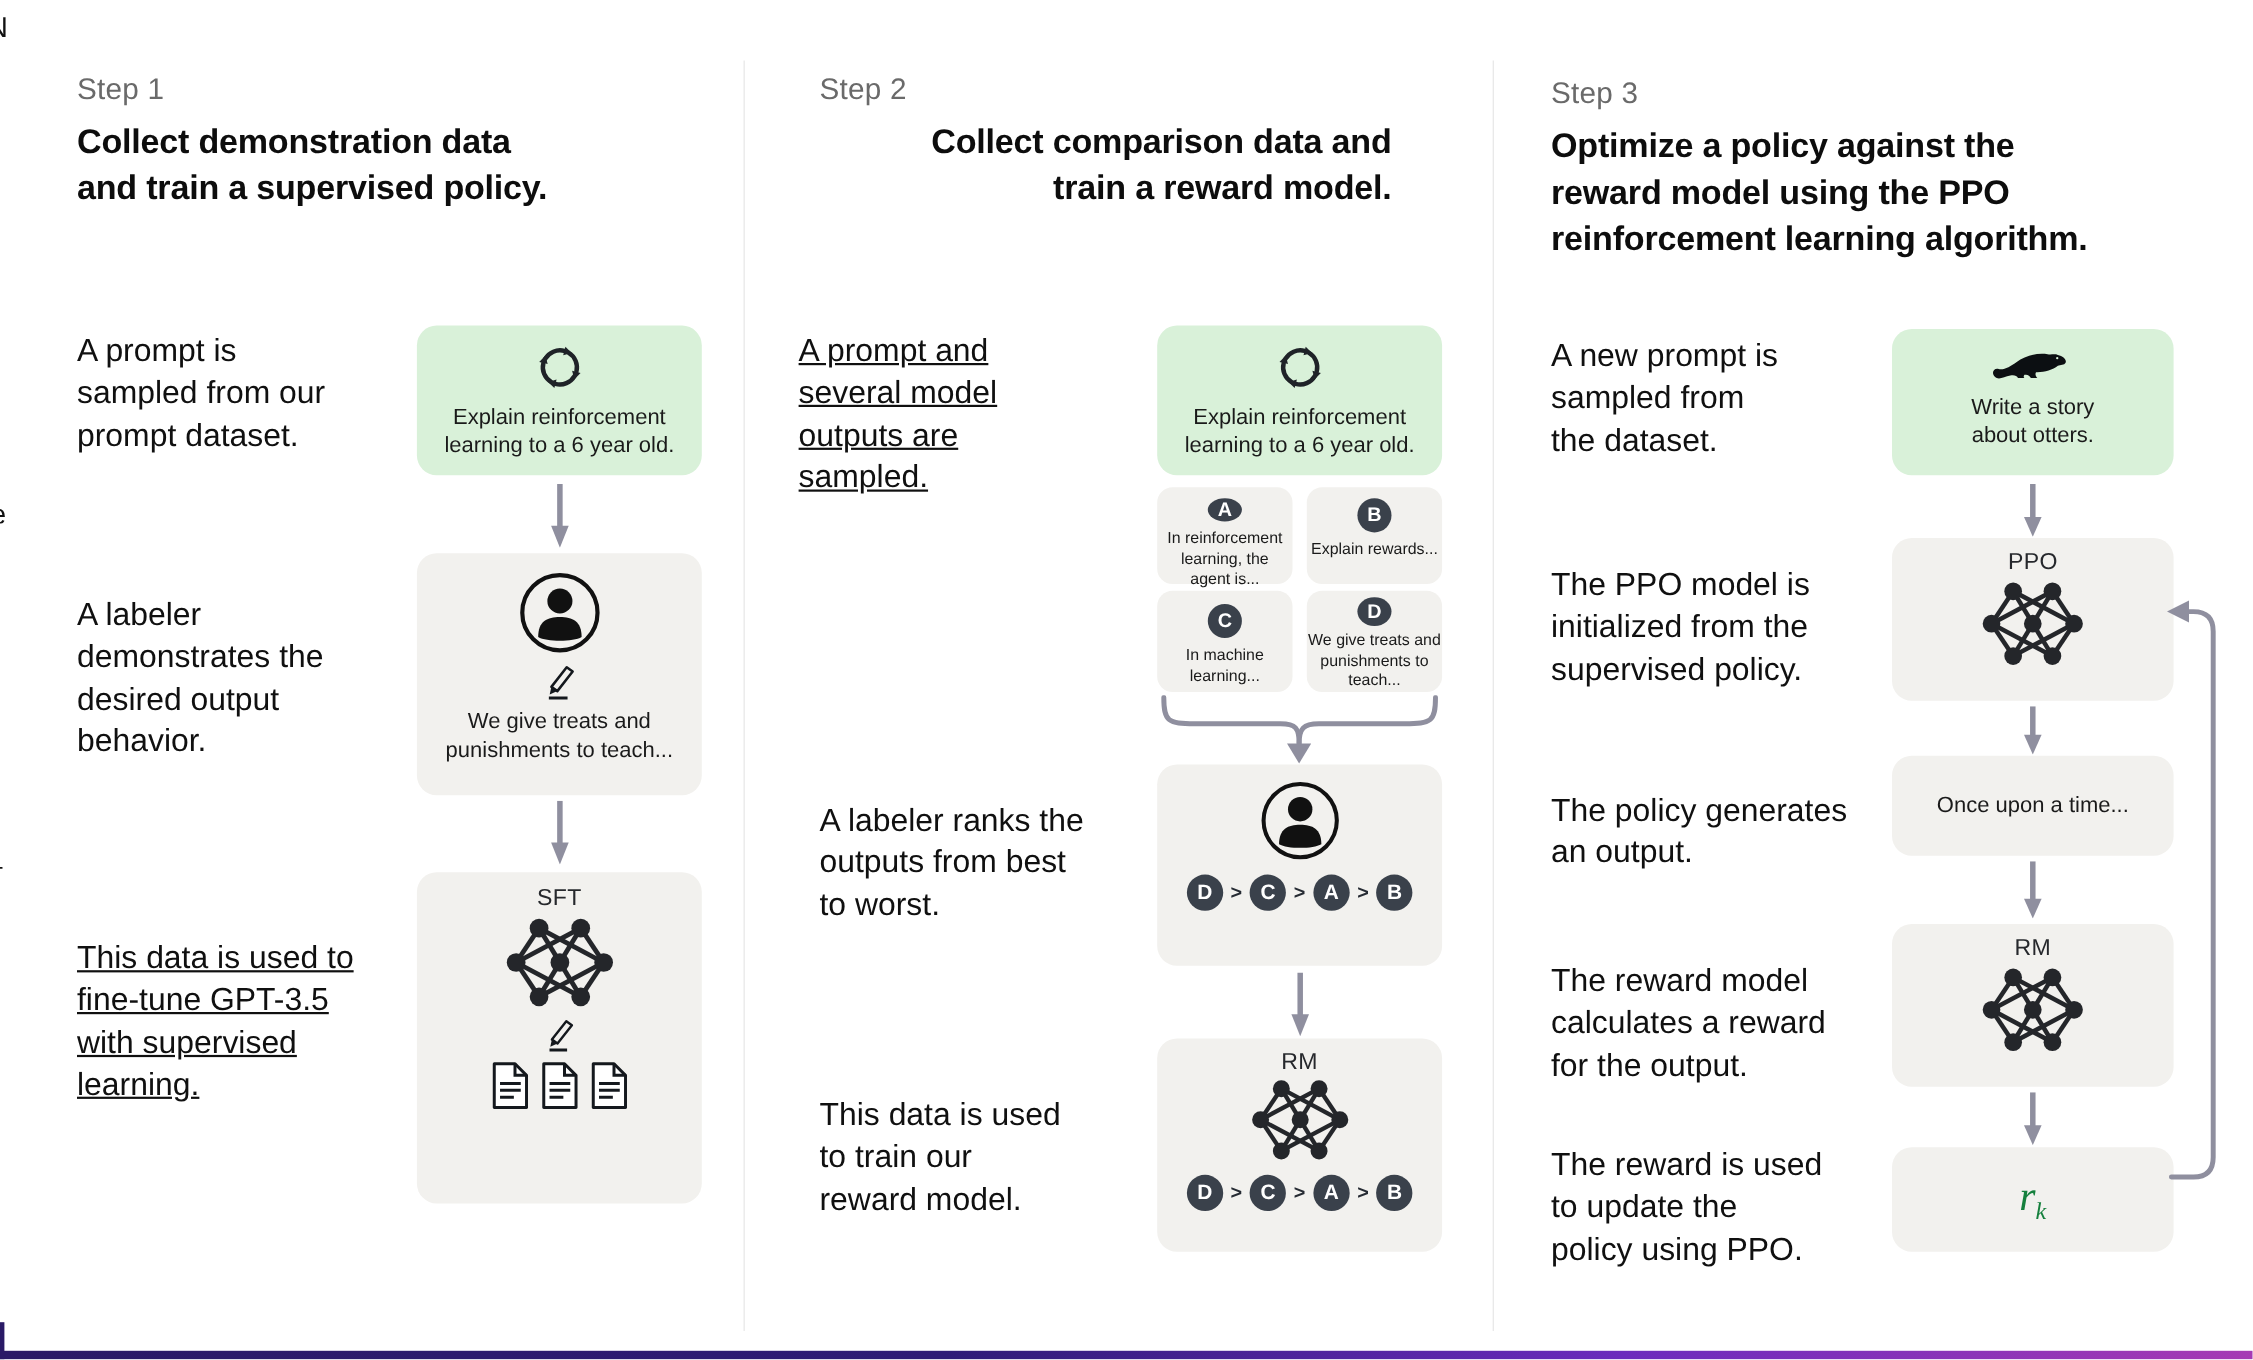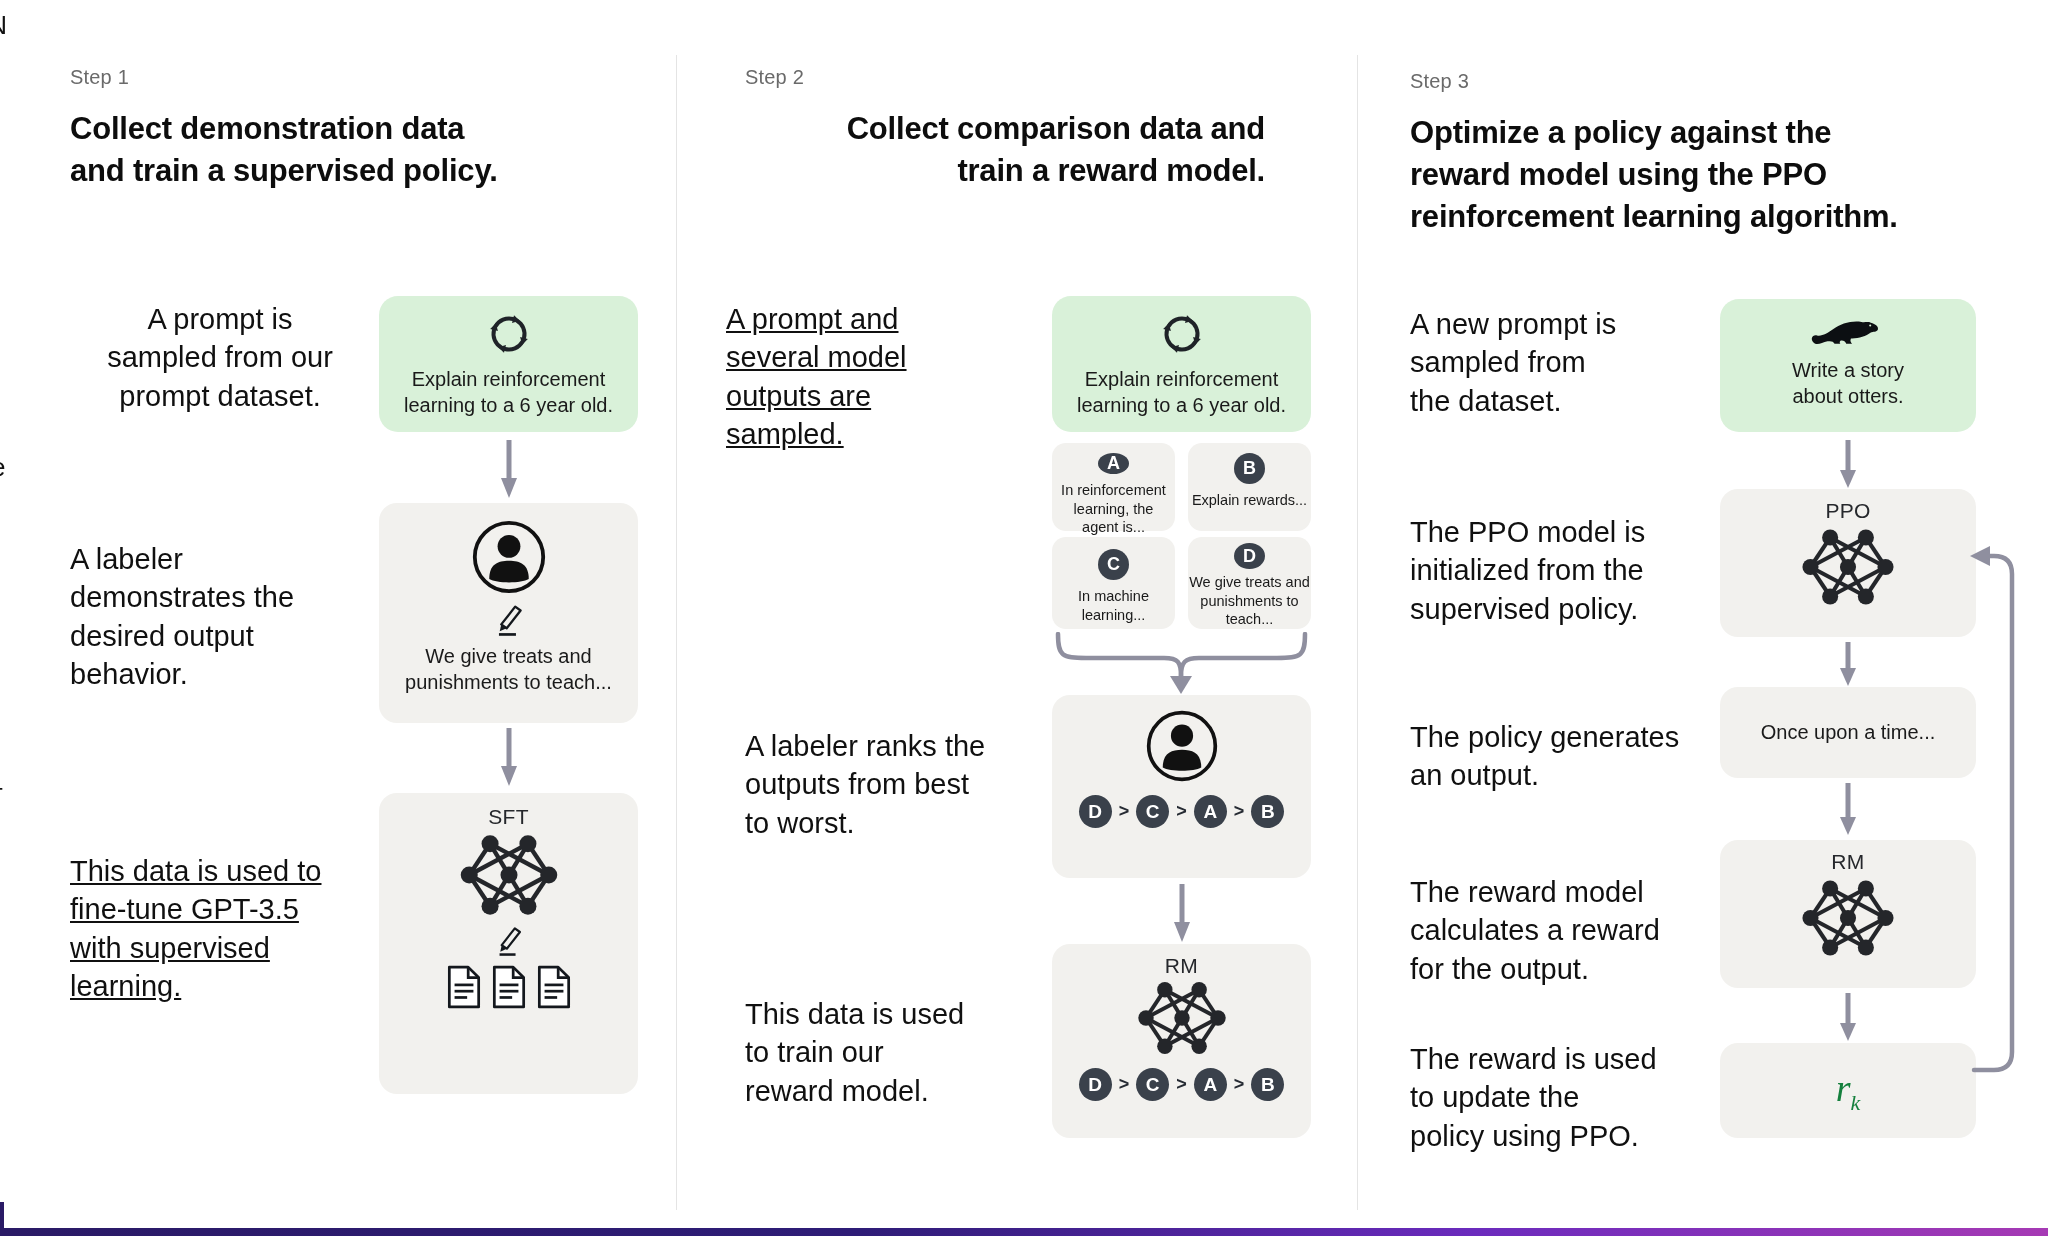--- a/index.html
+++ b/index.html
@@ -1,23 +1,23 @@
 <!DOCTYPE html>
 <html><head>
 <meta charset="utf-8">
 <style>
   html,body{margin:0;padding:0;background:#fff;}
   .canvas{position:relative;width:2048px;height:1236px;background:#ffffff;overflow:hidden;
           font-family:"Liberation Sans","DejaVu Sans",sans-serif;color:#111;}
   .abs{position:absolute;}
-  .step-label{font-size:20px;color:#6a6a6a;letter-spacing:0.2px;}
+  .step-label{font-size:27px;color:#6a6a6a;letter-spacing:0.2px;}
   .step-title{font-size:31px;font-weight:700;color:#0d0d0d;line-height:1.36;white-space:pre-line;letter-spacing:-0.2px;}
   .caption{font-size:29px;line-height:1.32;color:#101010;white-space:pre-line;}
   .box{position:absolute;background:#f2f1ee;border-radius:18px;display:flex;flex-direction:column;align-items:center;}
-  .green{background:#d9f1d9;border-radius:19px;}
+  .green{background:#d9f1d9;}
   .box-text{font-size:20px;line-height:1.32;color:#1a1a1a;text-align:center;white-space:pre-line;}
   .model-label{font-size:21px;color:#26282c;letter-spacing:0.3px;}
   .card{position:absolute;background:#f2f1ee;border-radius:14px;display:flex;flex-direction:column;align-items:center;}
   .card-text{font-size:14.5px;line-height:1.28;color:#1a1a1a;text-align:center;white-space:pre-line;margin-top:7px;}
   .badge{width:33px;height:33px;border-radius:50%;background:#3a414b;color:#fff;font-weight:700;
          font-size:19px;display:flex;align-items:center;justify-content:center;}
   .rank-row{display:flex;align-items:center;gap:7px;}
   .rank-sep{font-size:18px;font-weight:700;color:#262b33;}
   .divider{position:absolute;width:1px;background:#e4e4e4;}
   .net-icon line{stroke:#24262a;stroke-width:4.6;}
@@ -42,21 +42,21 @@
   <div class="frag" style="top:778px;width:8px;height:20px;"><span>t</span></div>
 
   <div class="divider" style="left:676px;top:55px;height:1155px;"></div>
   <div class="divider" style="left:1357px;top:55px;height:1155px;"></div>
 
   <div>
     <div class="abs step-label" style="left:70px;top:66px;">Step 1</div>
     <div class="abs step-title" style="left:70px;top:108px;width:500px;">Collect demonstration data
 and train a supervised policy.</div>
 
-    <div class="abs caption" style="left:70px;top:300px;width:300px;text-align:center;">A prompt is
+    <div class="abs caption" style="left:70px;top:300px;width:300px;">A prompt is
 sampled from our
 prompt dataset.</div>
     <div class="abs caption" style="left:70px;top:540px;width:300px;">A labeler
 demonstrates the
 desired output
 behavior.</div>
     <div class="abs caption" style="left:70px;top:852px;width:310px;text-decoration:underline;">This data is used to
 fine-tune GPT-3.5
 with supervised
 learning.</div>

